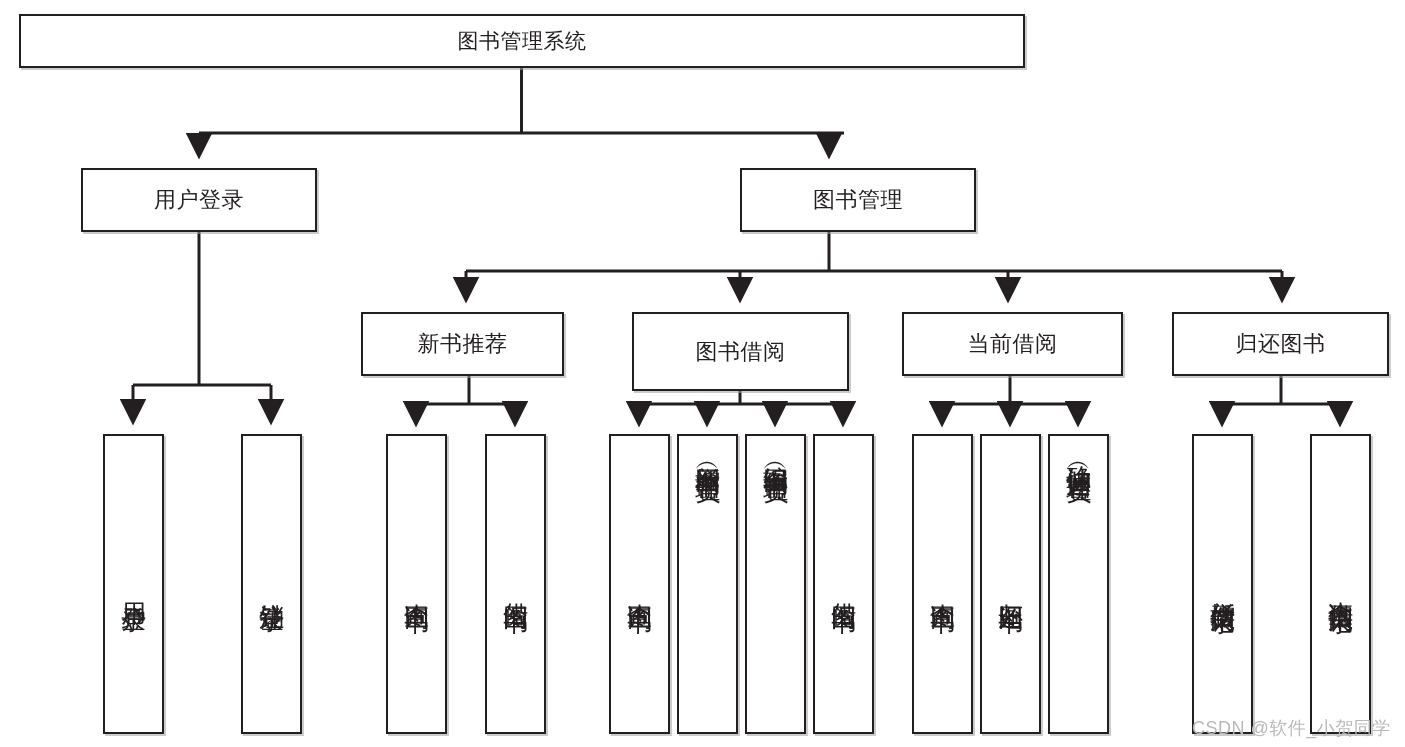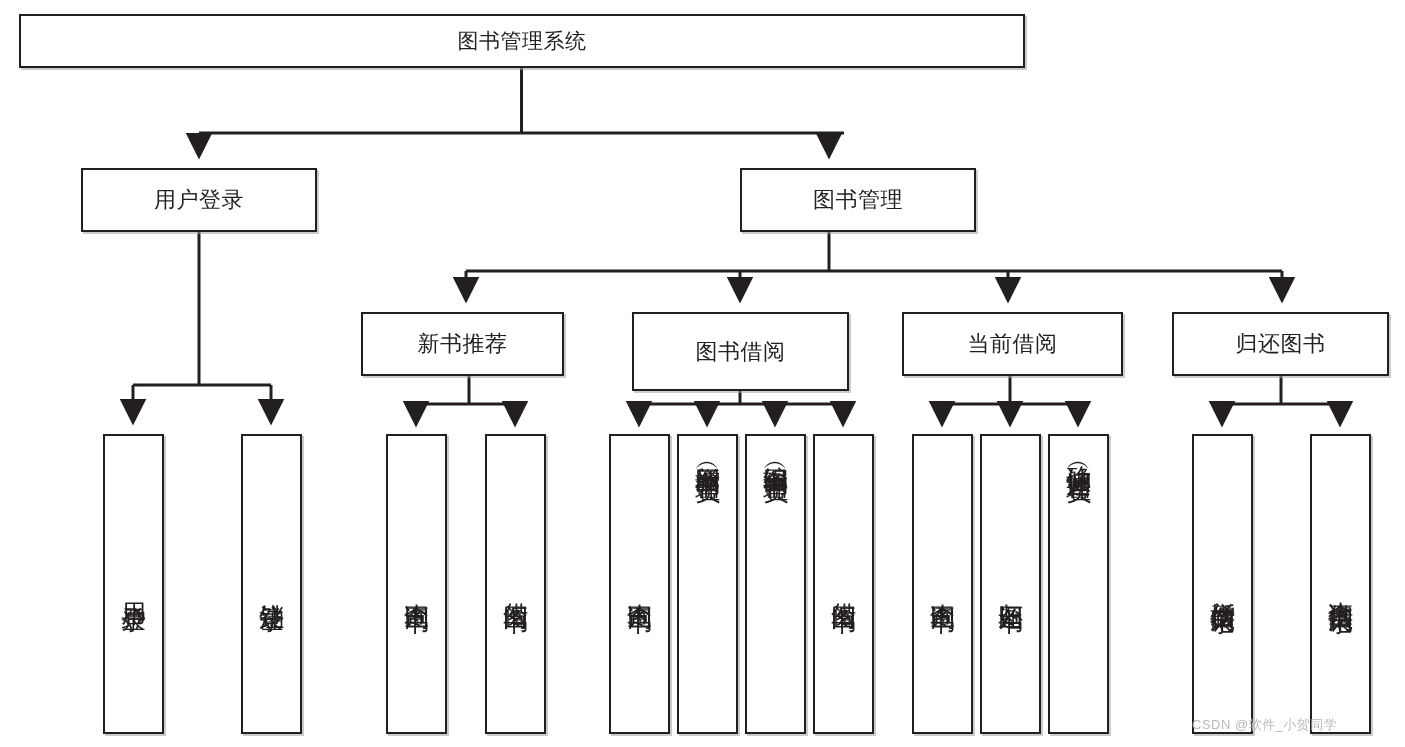--- a/index.html
+++ b/index.html
@@ -67,21 +67,21 @@
     display:flex;
     align-items:center;
     justify-content:center;
   }
   .node.leaf.top .leafwrap{align-items:flex-start;padding-top:4px;}
 
   #watermark{
     position:absolute;
     left:1192px;
     top:716px;
-    font-size:13px;
+    font-size:18px;
     color:#b9b9b9;
     letter-spacing:0.5px;
     white-space:nowrap;
     font-family:"Liberation Sans","DejaVu Sans",sans-serif;
   }
 </style>
 </head>
 <body>
 
 <div id="canvas">

